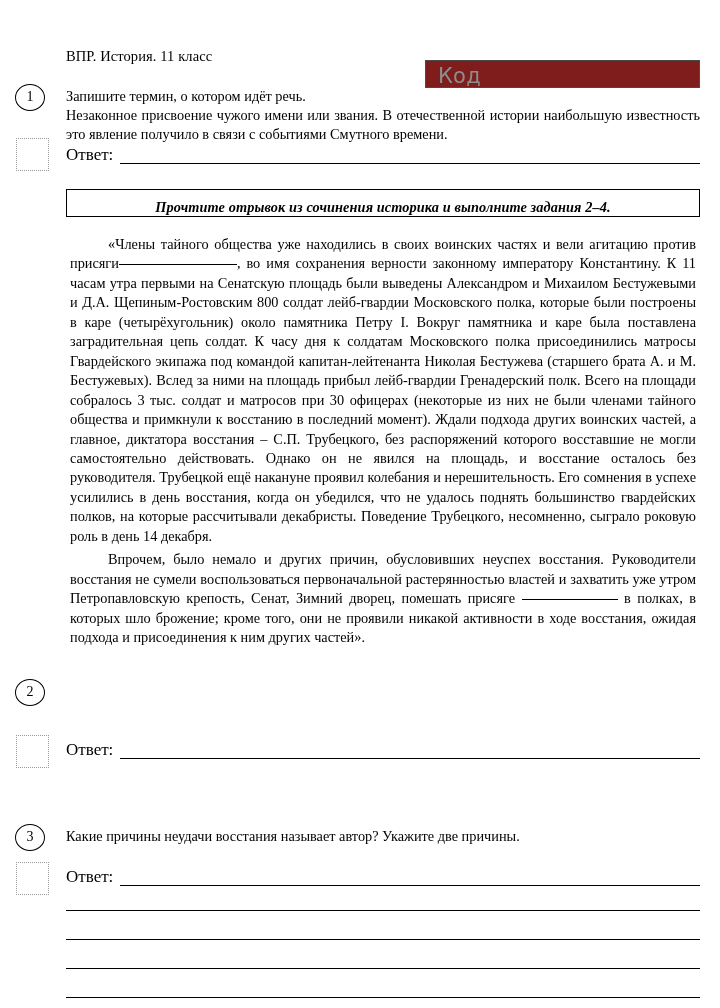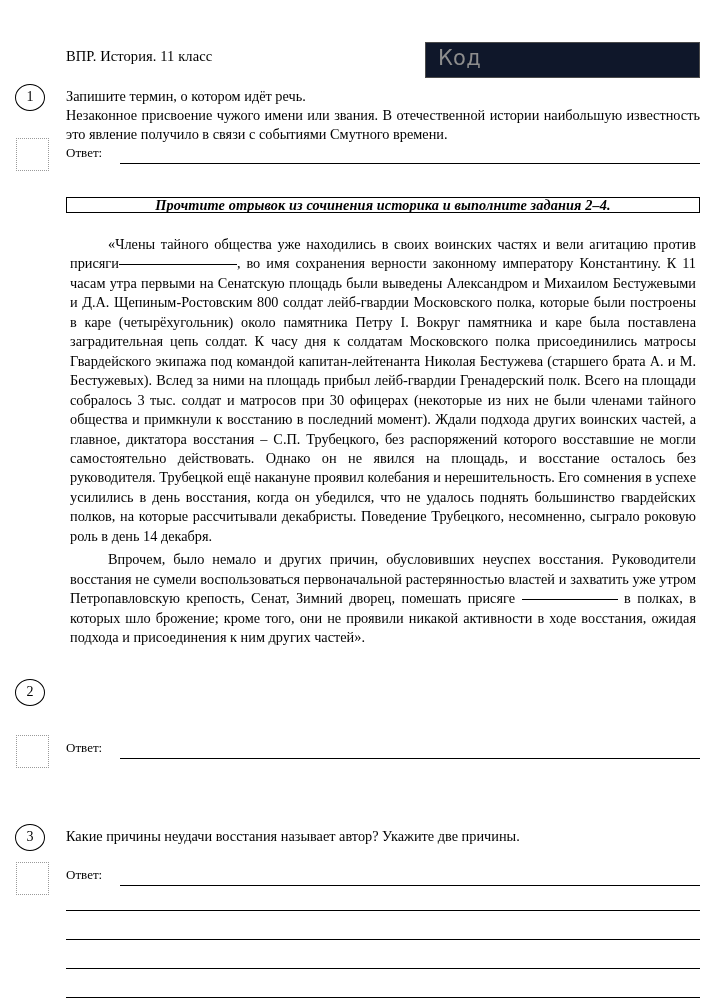--- a/index.html
+++ b/index.html
@@ -35,25 +35,25 @@
     position: absolute;
     left: 66px;
     top: 6px;
     font-size: 14.5px;
     letter-spacing: 0.1px;
     white-space: nowrap;
   }
   .code-box {
     position: absolute;
     left: 425px;
-    top: 0px;
+    top: 18px;
     width: 275px;
-    height: 36px;
+    height: 28px;
     border: 1.2px solid #4a4a4a;
-    background: #0f172a;
+    background: #7f1d1d;
     box-sizing: border-box;
   }
   .code-box-label {
     position: absolute;
     left: 12px;
     top: 3px;
     font-family: "DejaVu Sans", "Liberation Sans", sans-serif;
     font-size: 21px;
     color: #8d8d8d;
     letter-spacing: 0.2px;
@@ -89,21 +89,21 @@
     line-height: 19.4px;
     text-align: justify;
   }
   .q-text.nojust { text-align: left; }
 
   .answer-row {
     position: absolute;
     left: 66px;
     width: 634px;
     height: 20px;
-    font-size: 13px;
+    font-size: 17px;
   }
   .answer-label {
     position: absolute;
     left: 0;
     top: 0;
   }
   .answer-rule {
     position: absolute;
     left: 54px;
     right: 0;
@@ -115,27 +115,27 @@
     left: 66px;
     right: 20px;
     border-bottom: 1.4px solid #000;
     height: 0;
   }
 
   
   .instruction-box {
     position: absolute;
     left: 66px;
-    top: 197px;
-    width: 634px;
-    height: 16px;
+    top: 189px;
+    width: 634px;
+    height: 28px;
     border: 1.4px solid #000;
     box-sizing: border-box;
     display: flex;
-    align-items: center;
+    align-items: flex-end;
     justify-content: center;
   }
   .instruction-text {
     font-weight: bold;
     font-style: italic;
     font-size: 14.3px;
     letter-spacing: 0.1px;
   }
 
   

